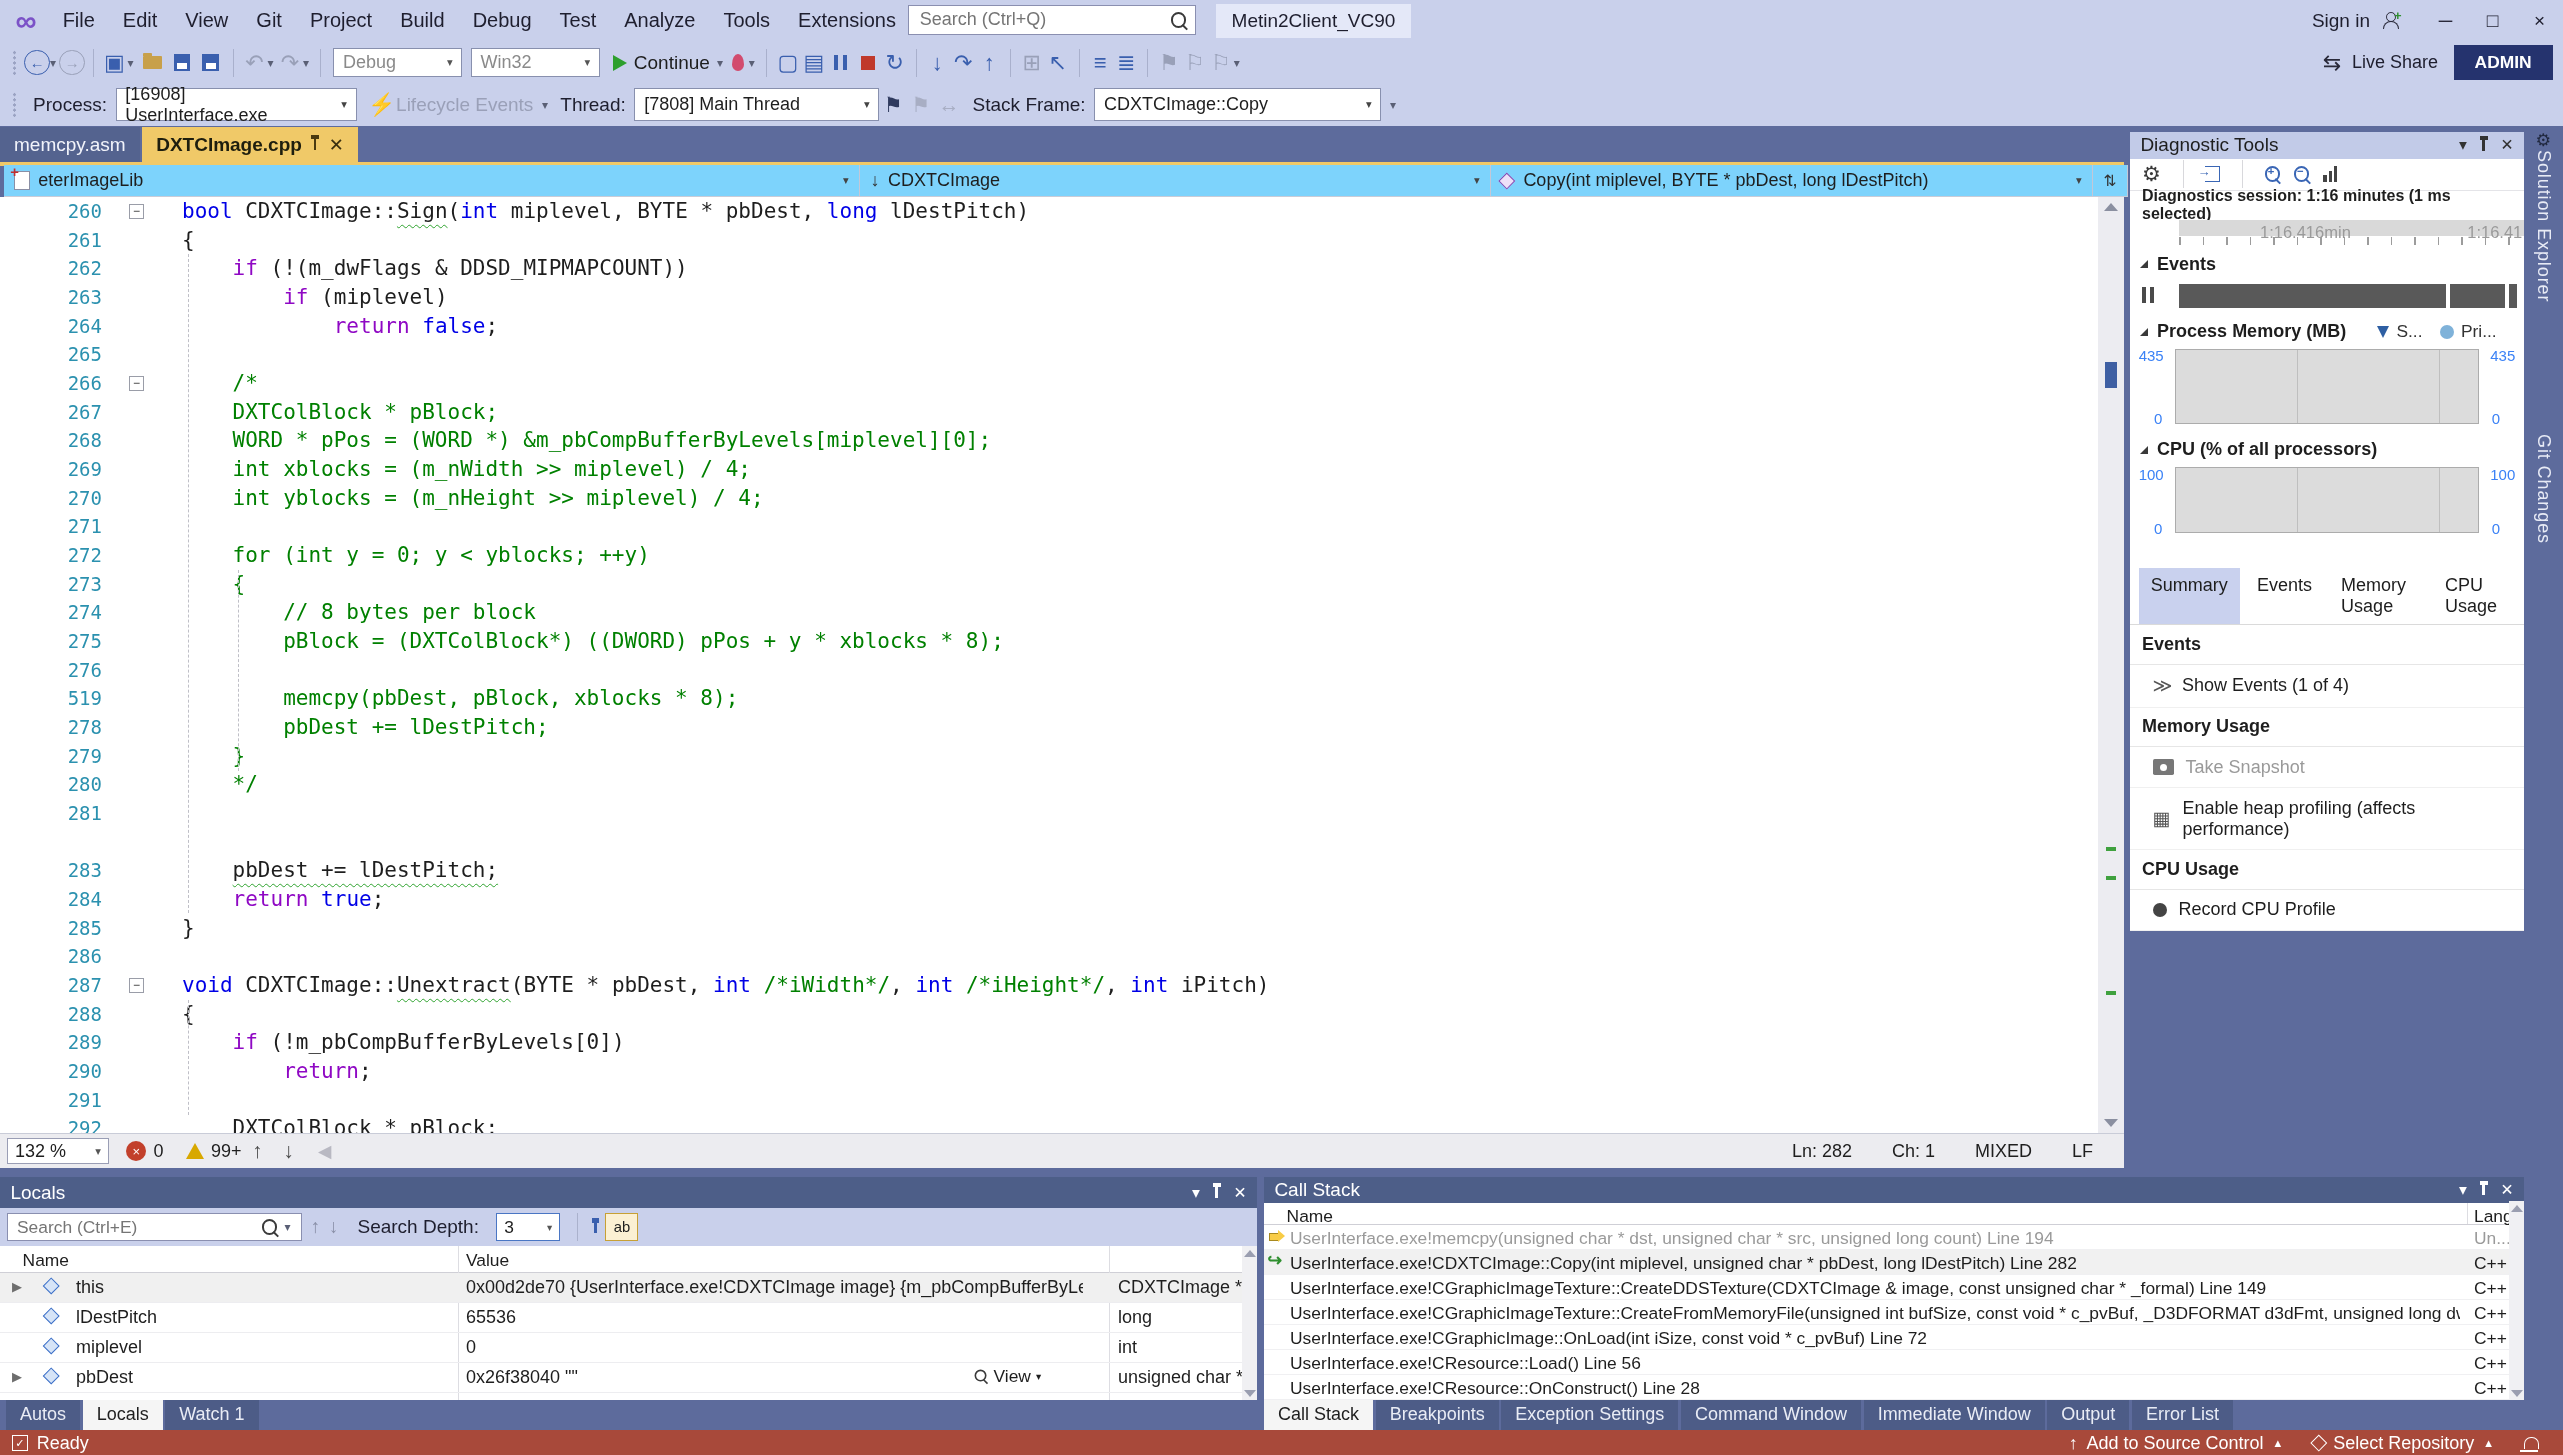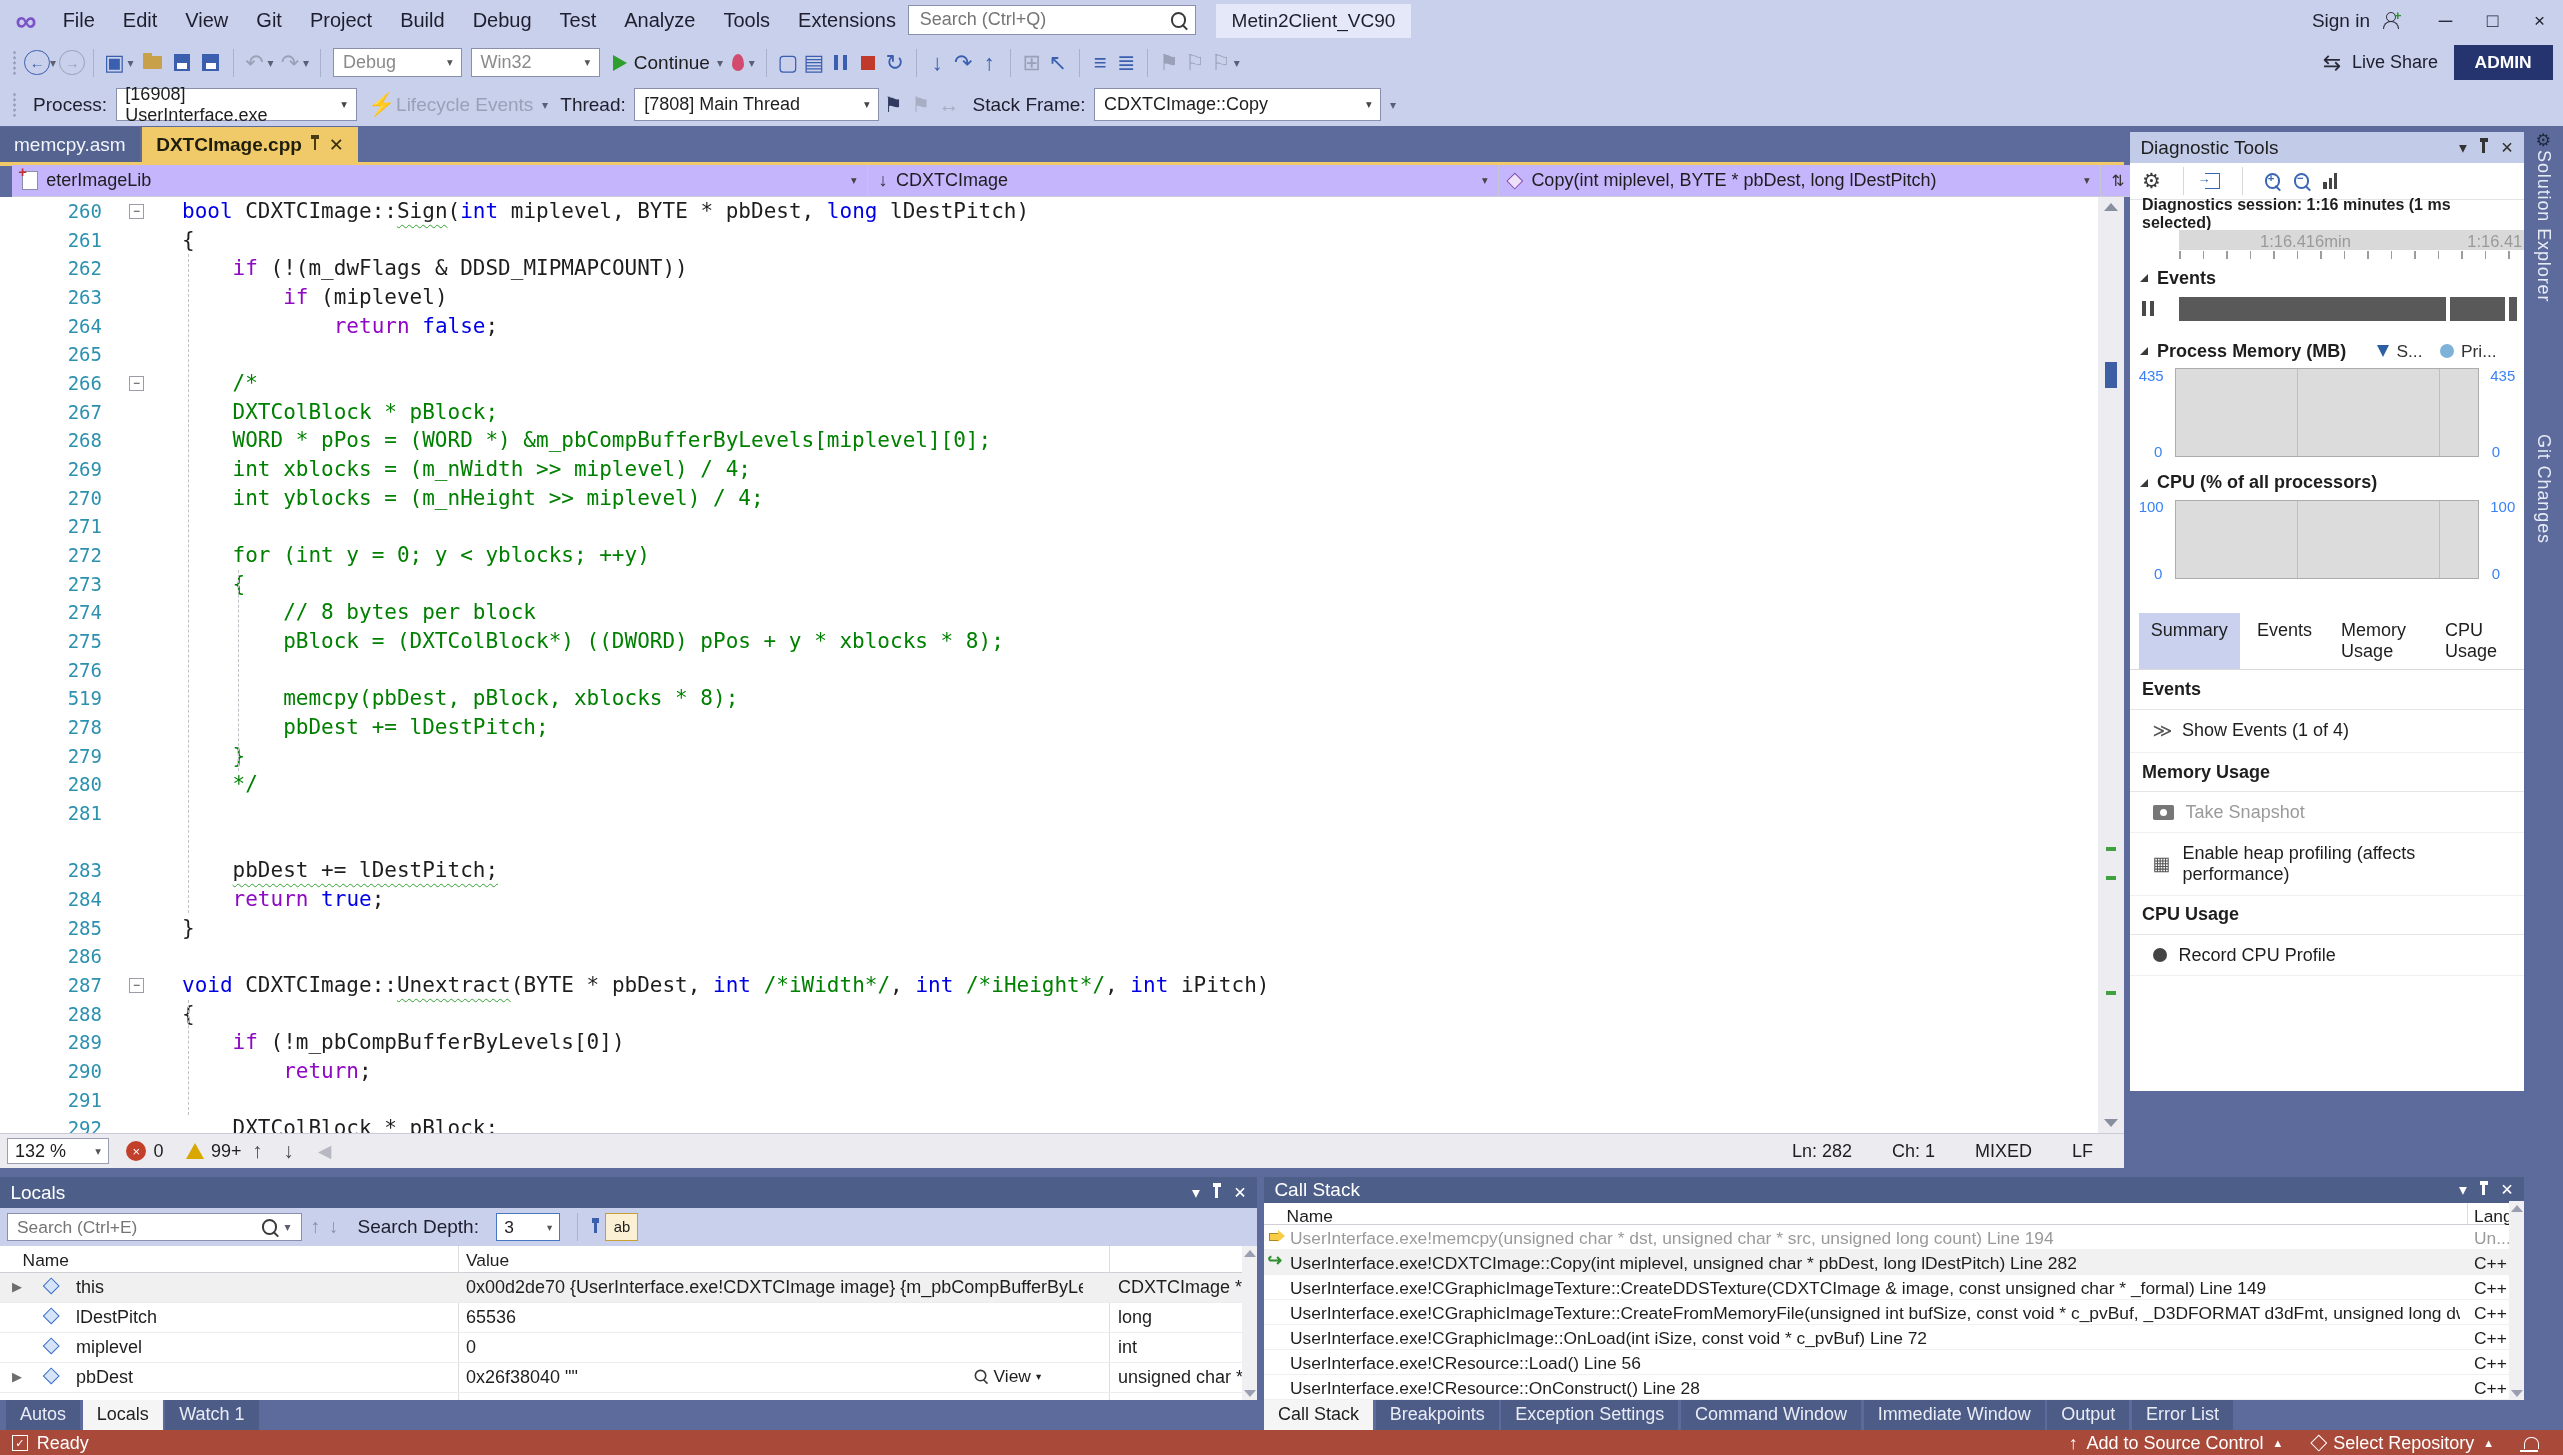--- a/index.html
+++ b/index.html
@@ -55,21 +55,21 @@
   
   #tabrow{position:absolute;left:0;top:127px;width:2124px;height:35px;display:flex;align-items:flex-end;}
   .doc-tab{height:35px;display:flex;align-items:center;padding:0 14px;font-size:19px;margin-right:2.6px;}
   .doc-tab.inactive{background:#54638F;color:#F2F4FB;}
   .doc-tab.active{background:#F0C968;color:#1E1E0E;font-weight:bold;}
   .tabpin{width:2.6px;height:10.4px;background:#4A3A10;margin:0 8.7px 0 12px;position:relative;}
   .tabpin::before{content:"";position:absolute;left:-2.6px;top:-4.3px;width:7.8px;height:4.3px;background:#4A3A10;}
   .tabx{font-size:18px;font-weight:normal;margin-left:3.5px;color:#3A3010;}
   #tabrow-right{position:absolute;right:12px;top:130px;display:flex;gap:19px;color:#20283F;font-size:17.4px;}
   #goldline{position:absolute;left:0;top:162px;width:2124px;height:3.5px;background:#F0C968;}
-  #breadcrumb{position:absolute;left:12px;top:165px;width:2124px;height:31px;background:#c4b5fd;border-bottom:0.9px solid #C9CCD8;display:flex;}
+  #breadcrumb{position:absolute;left:4px;top:165px;width:2124px;height:31px;background:#7dd3fc;border-bottom:0.9px solid #C9CCD8;display:flex;}
   .bseg{display:flex;align-items:center;font-size:18px;color:#1E1E1E;border-right:0.9px solid #C4C7D6;padding:0 10.4px;box-sizing:border-box;}
   .bseg .arr{margin-left:auto;font-size:11.3px;color:#444;padding-left:12px;}
   .projicon{width:14px;height:16.5px;border:1.3px solid #8A8FA5;background:#fff;position:relative;margin-right:7.8px;}
   .projicon::after{content:"+";position:absolute;left:-5.2px;top:-7.8px;color:#C03030;font-size:14.8px;font-weight:bold;}
   .methodicon{width:9.6px;height:9.6px;border:1.7px solid #7D4BB5;background:#EEE0F8;transform:rotate(45deg);margin-right:10.4px;}
   
   #code{position:absolute;left:0;top:197px;width:2098px;height:936px;background:#fff;overflow:hidden;}
   .cline{position:absolute;left:0;right:0;height:29px;font-family:"DejaVu Sans Mono",monospace;}
   .ln{position:absolute;left:0;top:0;width:102px;text-align:right;font-size:19px;color:#2B91AF;line-height:29px;}
   .ct{position:absolute;left:182px;top:0;white-space:pre;font-size:21px;line-height:29px;}
@@ -98,21 +98,21 @@
   .esarrow{color:#4A4A4A;font-size:21px;margin:0 10.4px;}
   .es-right{margin-left:auto;display:flex;gap:40px;margin-right:24px;color:#1E1E1E;}
   
   .ptitle{height:31px;display:flex;align-items:center;padding:0 10.4px;font-size:19px;box-sizing:border-box;}
   .ptitle.dark{background:#4D5E88;color:#FFFFFF;}
   .ptitle.light{background:#C2CBE8;color:#1E1E1E;}
   .pticons{margin-left:auto;display:flex;align-items:center;gap:15.6px;font-size:15.6px;}
   .pin2{width:2.6px;height:10.4px;background:currentColor;position:relative;display:inline-block;}
   .pin2::before{content:"";position:absolute;left:-2.6px;top:-4.3px;width:7.8px;height:4.3px;background:currentColor;}
   
-  #diag{position:absolute;left:2130px;top:132px;width:394px;height:959px;background:#fff;display:flex;flex-direction:column;}
+  #diag{position:absolute;left:2130px;top:132px;width:394px;height:799px;background:#fff;display:flex;flex-direction:column;}
   #diag-toolbar{height:36px;display:flex;align-items:center;gap:14px;padding:0 12px;border-bottom:0.9px solid #E4E4E8;}
   .dti{color:#3A3A3A;font-size:21px;display:inline-flex;align-items:center;}
   .magb{width:11.3px;height:11.3px;border:2.2px solid #3A66B5;border-radius:50%;position:relative;}
   .magb::after{content:"";position:absolute;left:9.6px;top:9.6px;width:7px;height:2.2px;background:#3A66B5;transform:rotate(45deg);transform-origin:0 0;}
   .magb i{position:absolute;left:0.9px;top:-3.5px;font-style:normal;font-size:11.3px;color:#3A66B5;font-weight:bold;}
   .expi{width:14px;height:14px;border:1.7px solid #3A66B5;border-left:none;position:relative;}
   .expi::after{content:"→";position:absolute;left:-7.8px;top:-2.6px;color:#3A66B5;font-size:13px;font-weight:bold;}
   .bars{display:inline-flex;align-items:flex-end;gap:1.7px;}
   .bars b{width:3.5px;background:#444;display:inline-block;}
   #diag-session{height:28px;display:flex;align-items:center;padding:0 12px;font-size:16px;font-weight:bold;color:#1E1E1E;}

